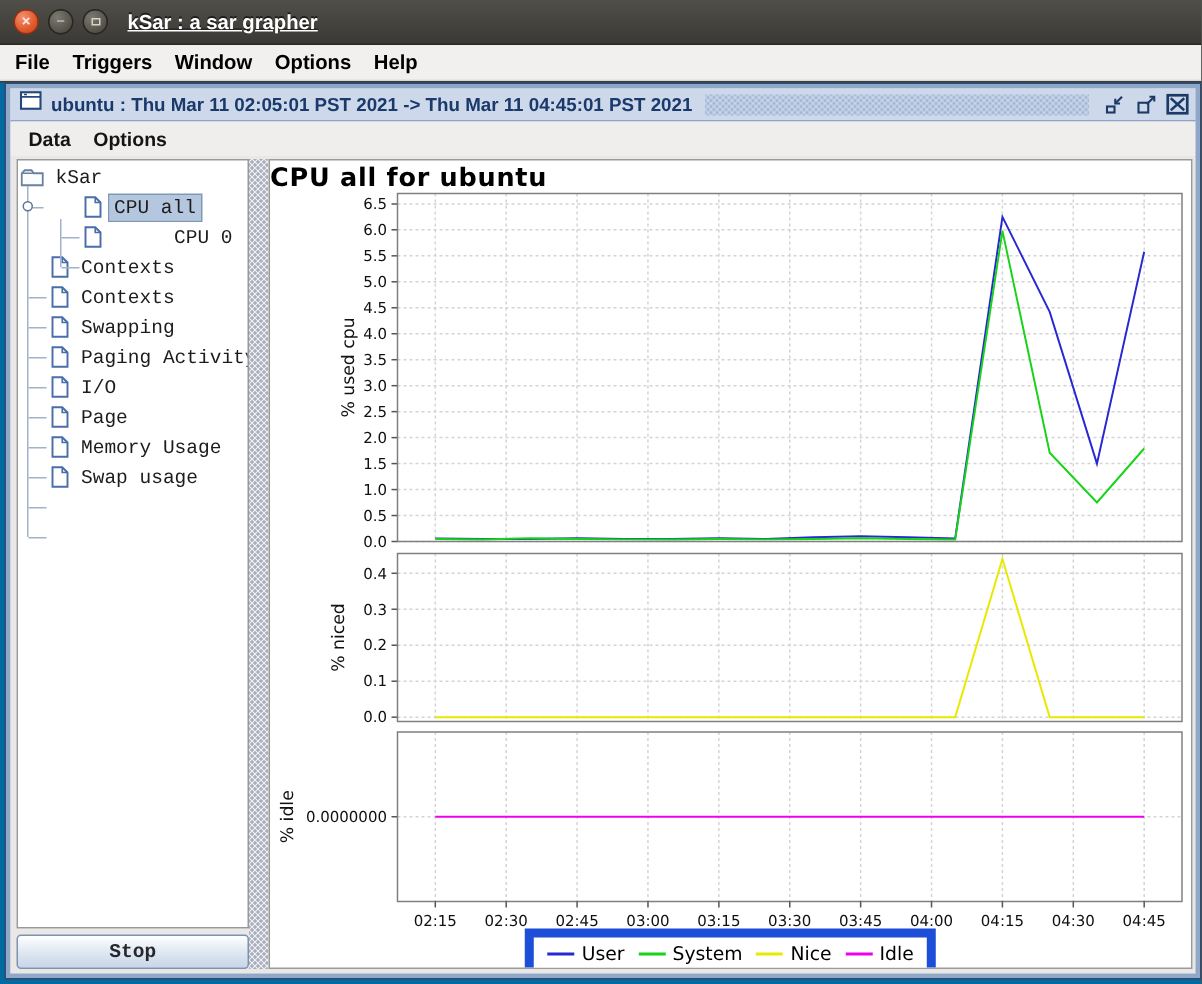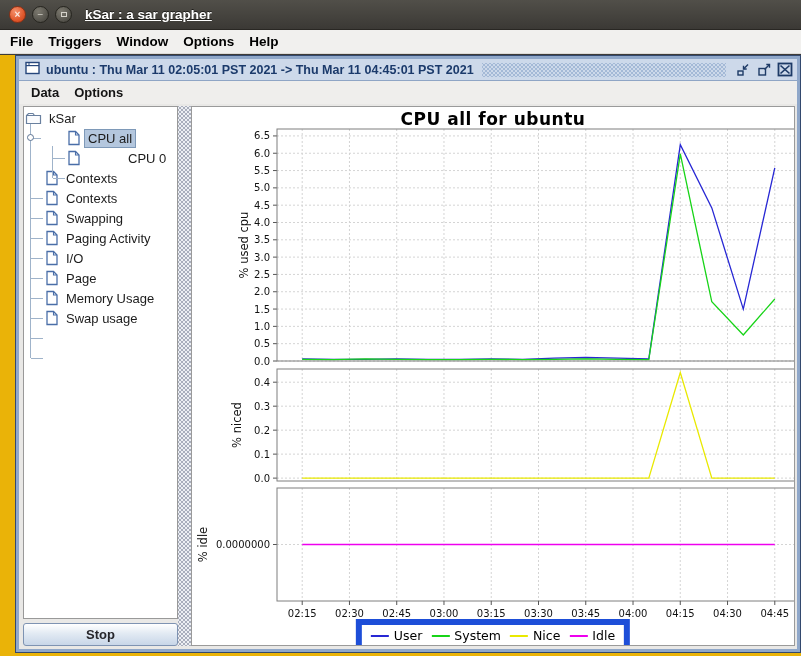--- a/index.html
+++ b/index.html
@@ -20,43 +20,43 @@
   .tb-max span{display:block;width:6px;height:5px;border:1px solid #d6d3cb;}
   .tb-title{color:#ffffff;font-weight:bold;font-size:13.5px;margin-left:13px;
             text-shadow:0 -1px 0 #1e1d1a;text-decoration:underline;}
 
   
   .menubar{height:24px;background:#f1f0ee;display:flex;align-items:center;
            padding-left:9px;gap:13px;border-bottom:1px solid #dddbd8;}
   .menubar .mi{font-weight:bold;font-size:13.5px;color:#000000;padding:2px 1px;}
 
   
-  .desktop{position:absolute;top:55px;left:0;right:0;bottom:0;background:#eab308;
-           padding:1px 1px 4px 16px;}
+  .desktop{position:absolute;top:55px;left:0;right:0;bottom:0;background:#0369a1;
+           padding:1px 1px 4px 4px;}
   .iframe{width:100%;height:100%;display:flex;flex-direction:column;background:#eae9e7;
           border:3px solid #8fa7c9;box-shadow:inset 0 0 0 1px #5a7cac,0 0 0 1px #33496e;}
 
   .if-titlebar{height:22px;background:#cdd9ea;border-bottom:1px solid #8fa5c5;
                display:flex;align-items:center;padding:0 3px 0 6px;flex:0 0 auto;}
   .if-title{color:#1b3a6b;font-weight:bold;font-size:12.5px;margin-left:6px;white-space:nowrap;}
   .if-texture{flex:1;height:14px;margin:0 8px;
       background-image:radial-gradient(#a4b9d6 1px,transparent 1.2px),
                        radial-gradient(#a4b9d6 1px,transparent 1.2px);
       background-size:4px 4px;background-position:0 0,2px 2px;}
   .if-buttons{display:flex;gap:3px;}
   .if-btn{width:18px;height:18px;display:flex;align-items:center;justify-content:center;}
 
   .if-menubar{height:23px;background:#efeeec;display:flex;align-items:center;
               padding-left:11px;gap:13px;flex:0 0 auto;}
   .if-menubar .mi{font-weight:bold;font-size:13px;color:#141414;padding:2px 1px;}
 
   .if-content{flex:1;display:flex;min-height:0;background:#e9e8e6;}
 
   
-  .sidebar-col{width:159px;display:flex;flex-direction:column;padding:2px 0 3px 4px;flex:0 0 auto;}
+  .sidebar-col{width:159px;display:flex;flex-direction:column;padding:2px 0 3px 4px;flex:0 0 auto;font-family:Liberation Mono, monospace;}
   .tree-panel{flex:1;background:#ffffff;border:1px solid #999999;position:relative;overflow:hidden;}
   .tree-inner{position:absolute;left:0;top:1px;right:0;}
   .tree-row{height:20px;display:flex;align-items:center;font-size:13px;color:#1c1c1c;position:relative;}
   .tree-row .ticon{flex:0 0 auto;display:flex;align-items:center;}
   .tree-row .tlabel{margin-left:4px;padding:1px 3px;white-space:nowrap;}
   .tree-row .tlabel.selected{background:#b4c7de;outline:1px solid #7e99b8;}
   .tline{position:absolute;background:#9fb3ca;}
   .texp{position:absolute;width:7px;height:7px;border:1px solid #5d7494;border-radius:50%;
         background:#fff;z-index:2;}
 
@@ -67,21 +67,21 @@
 
   
   .divider{width:13px;flex:0 0 auto;margin:2px 0 3px 0;background-color:#edeff3;
       background-image:radial-gradient(#a9aebc 1px,transparent 1.2px),
                        radial-gradient(#a9aebc 1px,transparent 1.2px);
       background-size:4px 4px;background-position:0 0,2px 2px;}
 
   
   .chart-panel{flex:1;background:#ffffff;border:1px solid #9a9a9a;margin:2px 2px 3px 0;
                position:relative;overflow:hidden;}
-  .chart-title{position:absolute;top:2px;left:0;right:0;text-align:center;
+  .chart-title{position:absolute;top:2px;left:0;right:0;text-align:left;
                font-weight:bold;font-size:17px;color:#000;
                font-family:"DejaVu Sans","Liberation Sans",sans-serif;letter-spacing:0.5px;}
   #chart-svg{position:absolute;left:0;top:0;}
   #chart-svg text{font-family:"DejaVu Sans","Liberation Sans",sans-serif;fill:#111;}
   #chart-svg text.tick{font-size:10px;}
   #chart-svg text.ylab{font-size:11.5px;}
   .legend{position:absolute;top:512px;left:50%;transform:translateX(-50%);
           border:6px solid #1d4ed8;background:#fff;display:flex;align-items:center;
           padding:3px 9px;gap:9px;white-space:nowrap;}
   .lg-item{display:flex;align-items:center;gap:5px;

